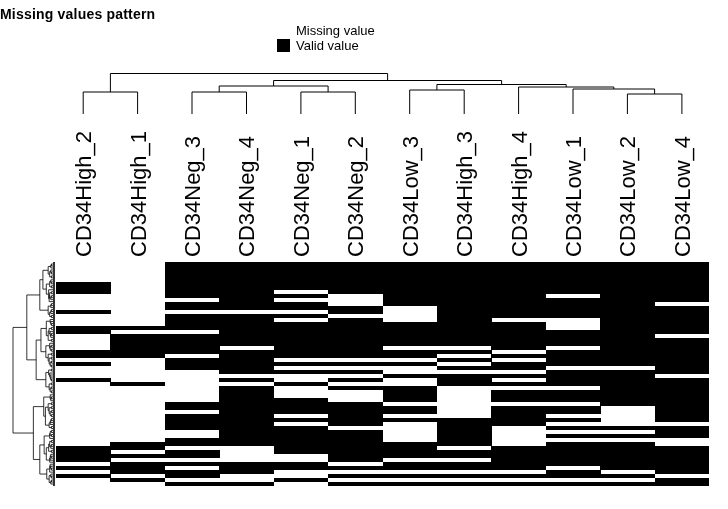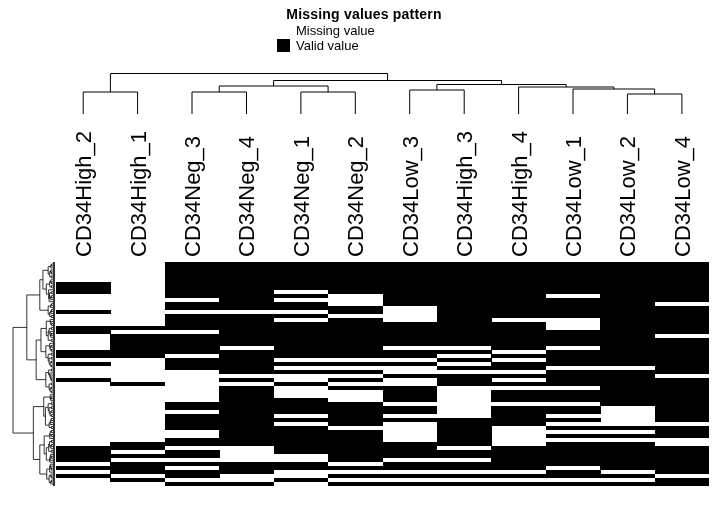--- a/index.html
+++ b/index.html
@@ -1,21 +1,21 @@
 <!DOCTYPE html>
 <html><head>
 <meta charset="utf-8">
 <style>
   html,body{margin:0;padding:0;background:#fff;}
   #figure{
     position:relative;width:728px;height:509px;background:#ffffff;overflow:hidden;
     font-family:"Liberation Sans", sans-serif;color:#000;
   }
   .title{
-    position:absolute;top:6px;left:0;width:728px;text-align:center;
+    position:absolute;top:6px;left:0;width:728px;
     font-size:14px;font-weight:bold;letter-spacing:0.2px;
   }
   .legend{position:absolute;left:277px;top:23px;}
   .legend-row{display:flex;align-items:center;height:15px;}
   .swatch{width:13px;height:13px;margin-right:6px;flex:0 0 auto;}
   .legend-label{font-size:13px;line-height:15px;white-space:nowrap;}
   .col-label{
     position:absolute;transform:rotate(-90deg);transform-origin:0 0;
     white-space:nowrap;font-size:22px;line-height:19px;letter-spacing:0px;
   }

